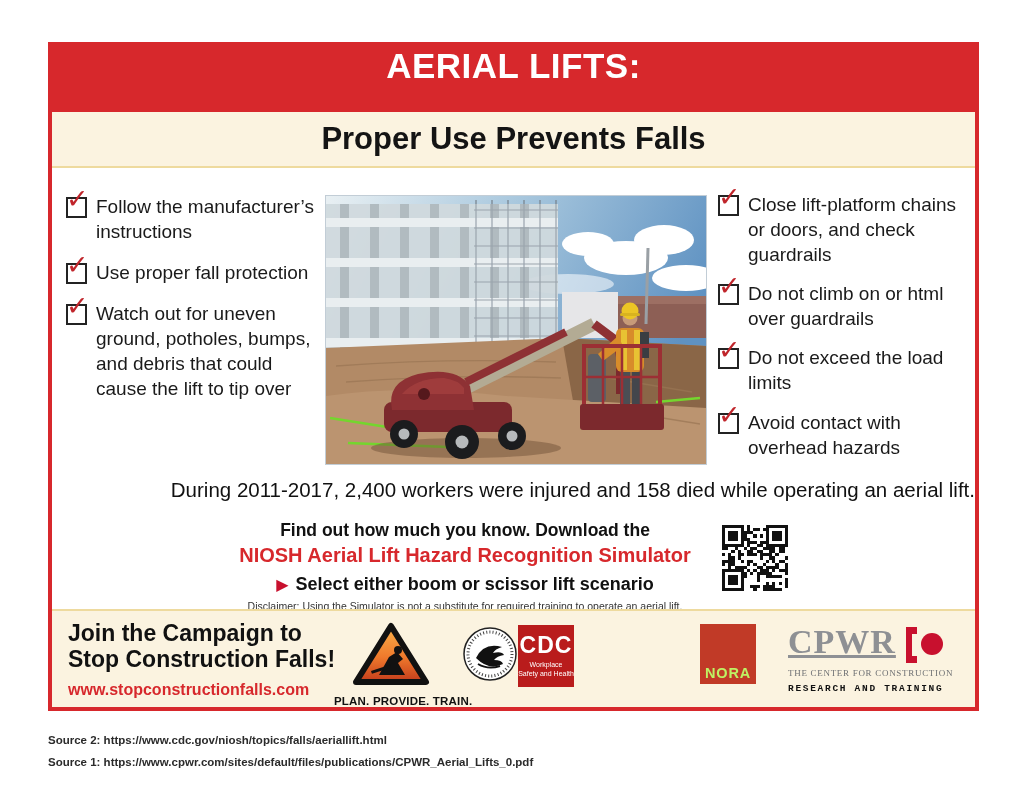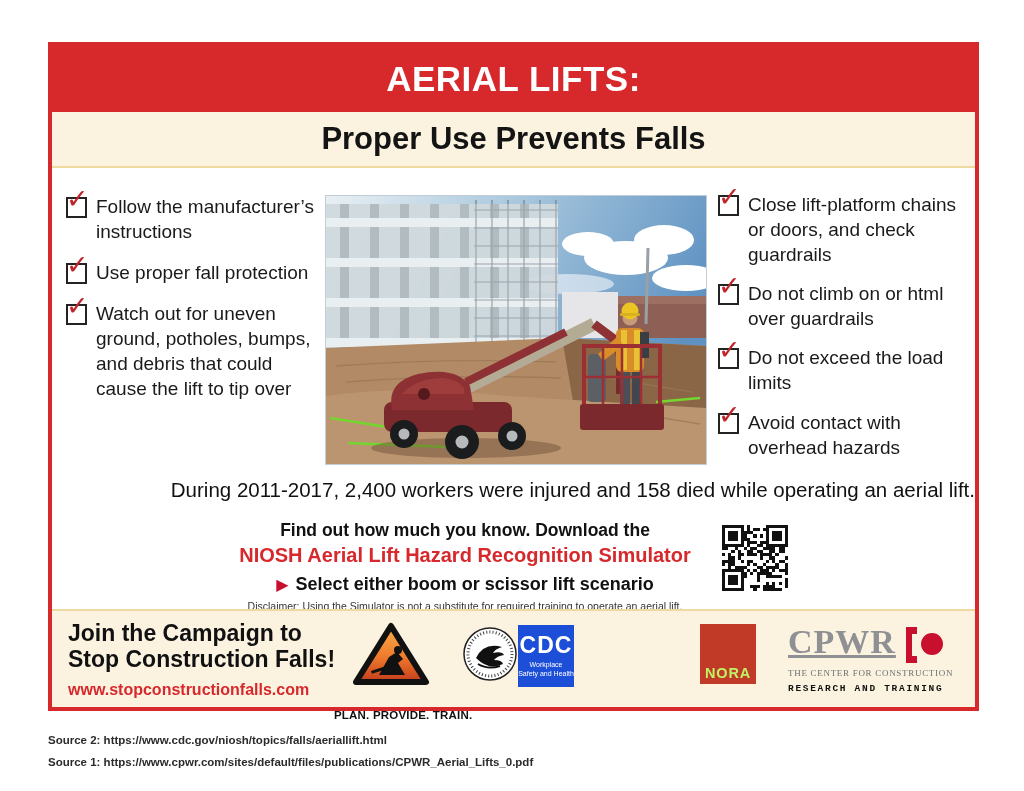--- a/index.html
+++ b/index.html
@@ -6,21 +6,21 @@
   body {
     width:1024px; height:791px; background:#ffffff; position:relative;
     font-family:"Liberation Sans", sans-serif; overflow:hidden;
     -webkit-font-smoothing:antialiased;
   }
   .poster {
     position:absolute; left:48px; top:42px; width:923px; height:661px;
     border:4px solid #d7282c; background:#fff;
   }
   
-  .header { height:66px; background:#d7282c; display:flex; align-items:center; justify-content:center; }
+  .header { height:66px; background:#d7282c; display:flex; justify-content:center; }
   .header-title { color:#fff; font-size:35px; font-weight:bold; letter-spacing:0.5px; }
   
   .subtitle-band { height:54px; background:#fbf3e0; border-bottom:2px solid #eeda9e;
     display:flex; align-items:center; justify-content:center; }
   .subtitle { color:#141414; font-size:31px; font-weight:bold; }
   
   .main { position:relative; height:441px; background:#fff; }
   .checklist { position:absolute; display:flex; flex-direction:column; }
   .checklist.left  { left:14px;  top:26px; width:254px; gap:16px; }
   .checklist.right { left:666px; top:24px; width:252px; gap:14px; }
@@ -37,23 +37,23 @@
   .cta-line3 { top:406px; font-size:18px;   font-weight:bold; color:#111; }
   .arrow { color:#c8102e; font-size:16px; margin-right:7px; font-family:"DejaVu Sans", sans-serif; }
   .disclaimer { top:432px; font-size:10.5px; color:#333; }
   .qr { position:absolute; left:670px; top:357px; width:66px; height:66px; }
   
   .footer { position:relative; height:96px; background:#fbf3e0; border-top:2px solid #eeda9e; }
   .campaign { position:absolute; left:16px; top:10px; }
   .campaign-line { font-size:23px; font-weight:bold; color:#111; line-height:1.12; }
   .campaign-url { font-size:16px; font-weight:bold; color:#d7282c; margin-top:8px; }
   .ppt-logo { position:absolute; left:282px; top:10px; width:114px; text-align:center; }
-  .ppt-caption { font-size:11.5px; font-weight:bold; color:#111; margin-top:16px; letter-spacing:0.2px; white-space:nowrap; }
+  .ppt-caption { font-size:11.5px; font-weight:bold; color:#111; margin-top:2px; letter-spacing:0.2px; white-space:nowrap; }
   .hhs-logo { position:absolute; left:410px; top:15px; }
-  .cdc-logo { position:absolute; left:466px; top:14px; width:56px; height:62px; background:#1d4ed8;
+  .cdc-logo { position:absolute; left:466px; top:14px; width:56px; height:62px; background:#b91c1c;
     display:flex; flex-direction:column; align-items:center; justify-content:center; }
   .cdc-acronym { color:#fff; font-size:23px; font-weight:bold; letter-spacing:1px; line-height:1.1; }
   .cdc-sub { color:#fff; font-size:7px; text-align:center; line-height:1.25; margin-top:3px; }
   .niosh-logo { position:absolute; left:526px; top:26px; width:100px; }
   .niosh-bar { background:#141414; color:#fff; font-size:5.5px; line-height:1.15; padding:2px 3px; width:72px; margin-left:26px; }
   .niosh-acronym { font-size:27px; font-weight:bold; font-style:italic; color:#111; margin-top:-3px; letter-spacing:0.5px; }
   .niosh-reg { font-size:9px; vertical-align:super; font-style:normal; }
   .nora-logo { position:absolute; left:648px; top:13px; width:56px; height:60px; background:#c13a27;
     display:flex; align-items:flex-end; justify-content:center; }
   .nora-label { color:#bef264; font-weight:bold; font-size:14.5px; letter-spacing:0.8px; margin-bottom:3px; }

